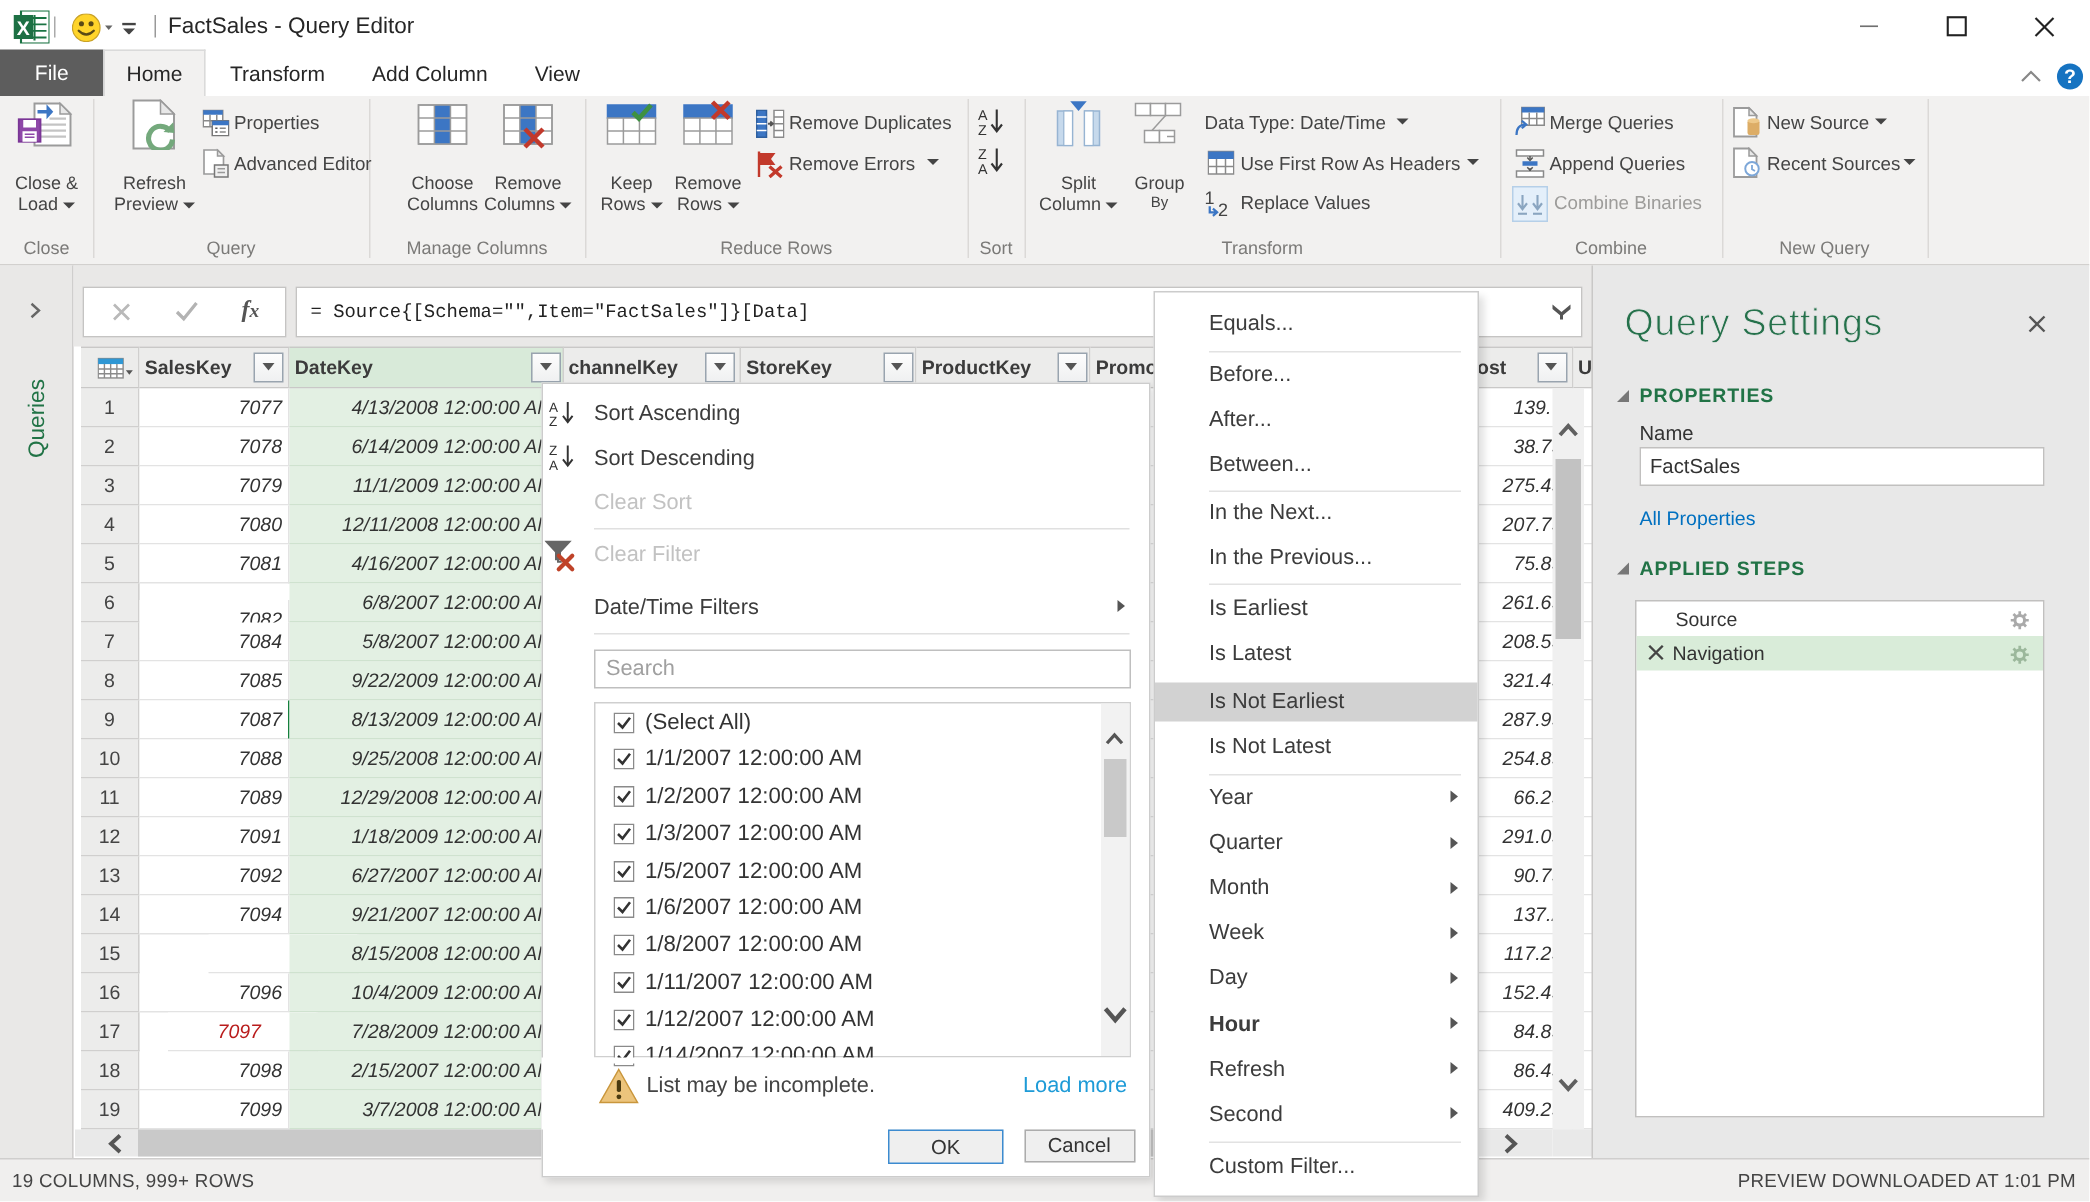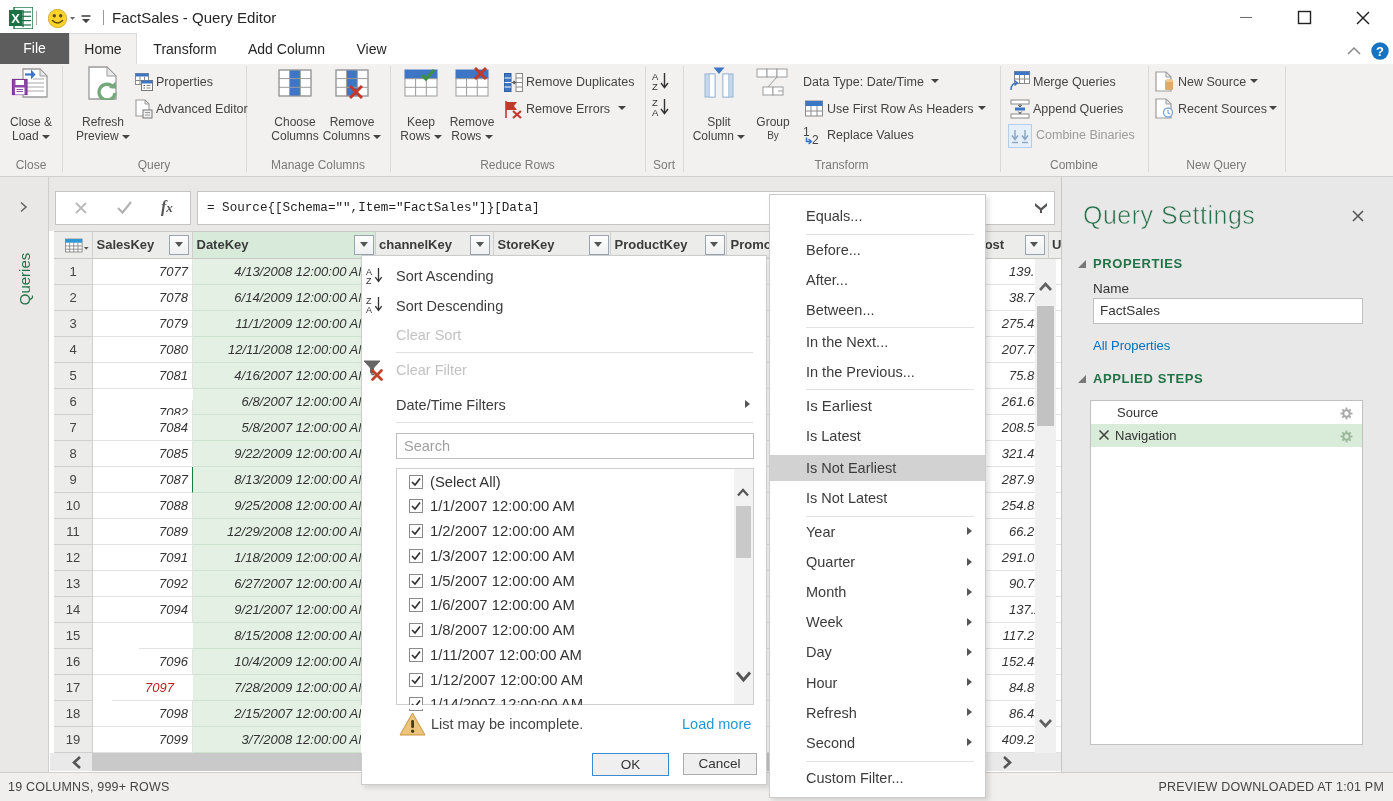--- a/index.html
+++ b/index.html
@@ -725,19 +725,19 @@
 <div class="abs" style="left:806px; top:521.5px; height:20px; line-height:20px; font-size:14.5px; color:#3c3c3c; font-weight:normal; white-space:nowrap; ">Year</div>
 <div class="abs tri-r" style="left:967px; top:527.0px; width:0; height:0;"></div>
 <div class="abs" style="left:806px; top:552px; height:20px; line-height:20px; font-size:14.5px; color:#3c3c3c; font-weight:normal; white-space:nowrap; ">Quarter</div>
 <div class="abs tri-r" style="left:967px; top:557.5px; width:0; height:0;"></div>
 <div class="abs" style="left:806px; top:582px; height:20px; line-height:20px; font-size:14.5px; color:#3c3c3c; font-weight:normal; white-space:nowrap; ">Month</div>
 <div class="abs tri-r" style="left:967px; top:587.5px; width:0; height:0;"></div>
 <div class="abs" style="left:806px; top:612px; height:20px; line-height:20px; font-size:14.5px; color:#3c3c3c; font-weight:normal; white-space:nowrap; ">Week</div>
 <div class="abs tri-r" style="left:967px; top:617.5px; width:0; height:0;"></div>
 <div class="abs" style="left:806px; top:642px; height:20px; line-height:20px; font-size:14.5px; color:#3c3c3c; font-weight:normal; white-space:nowrap; ">Day</div>
 <div class="abs tri-r" style="left:967px; top:647.5px; width:0; height:0;"></div>
-<div class="abs" style="left:806px; top:672.5px; height:20px; line-height:20px; font-size:14.5px; color:#3c3c3c; font-weight:normal; white-space:nowrap; ">Hour</div>
+<div class="abs" style="left:806px; top:672.5px; height:20px; line-height:20px; font-size:14.5px; color:#3c3c3c; font-weight:bold; white-space:nowrap; ">Hour</div>
 <div class="abs tri-r" style="left:967px; top:678.0px; width:0; height:0;"></div>
 <div class="abs" style="left:806px; top:702.5px; height:20px; line-height:20px; font-size:14.5px; color:#3c3c3c; font-weight:normal; white-space:nowrap; ">Refresh</div>
 <div class="abs tri-r" style="left:967px; top:708.0px; width:0; height:0;"></div>
 <div class="abs" style="left:806px; top:732.5px; height:20px; line-height:20px; font-size:14.5px; color:#3c3c3c; font-weight:normal; white-space:nowrap; ">Second</div>
 <div class="abs tri-r" style="left:967px; top:738.0px; width:0; height:0;"></div>
 <div class="abs" style="left:806px; top:761px; width:168px; height:1px; background:#e2e2e2;"></div>
 <div class="abs" style="left:806px; top:768px; height:20px; line-height:20px; font-size:14.5px; color:#3c3c3c; font-weight:normal; white-space:nowrap; ">Custom Filter...</div>
 </body></html>

